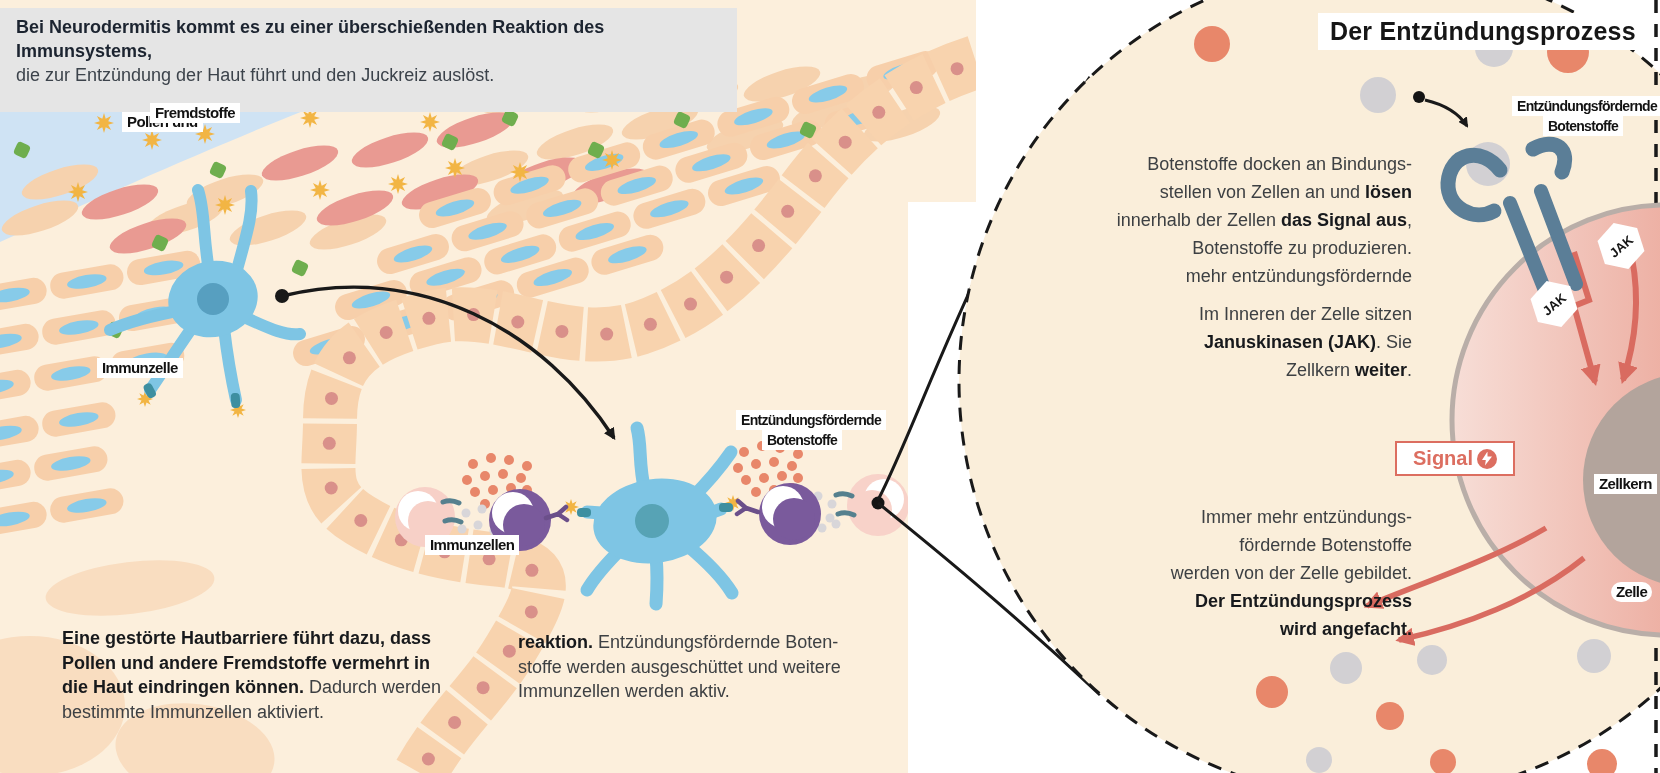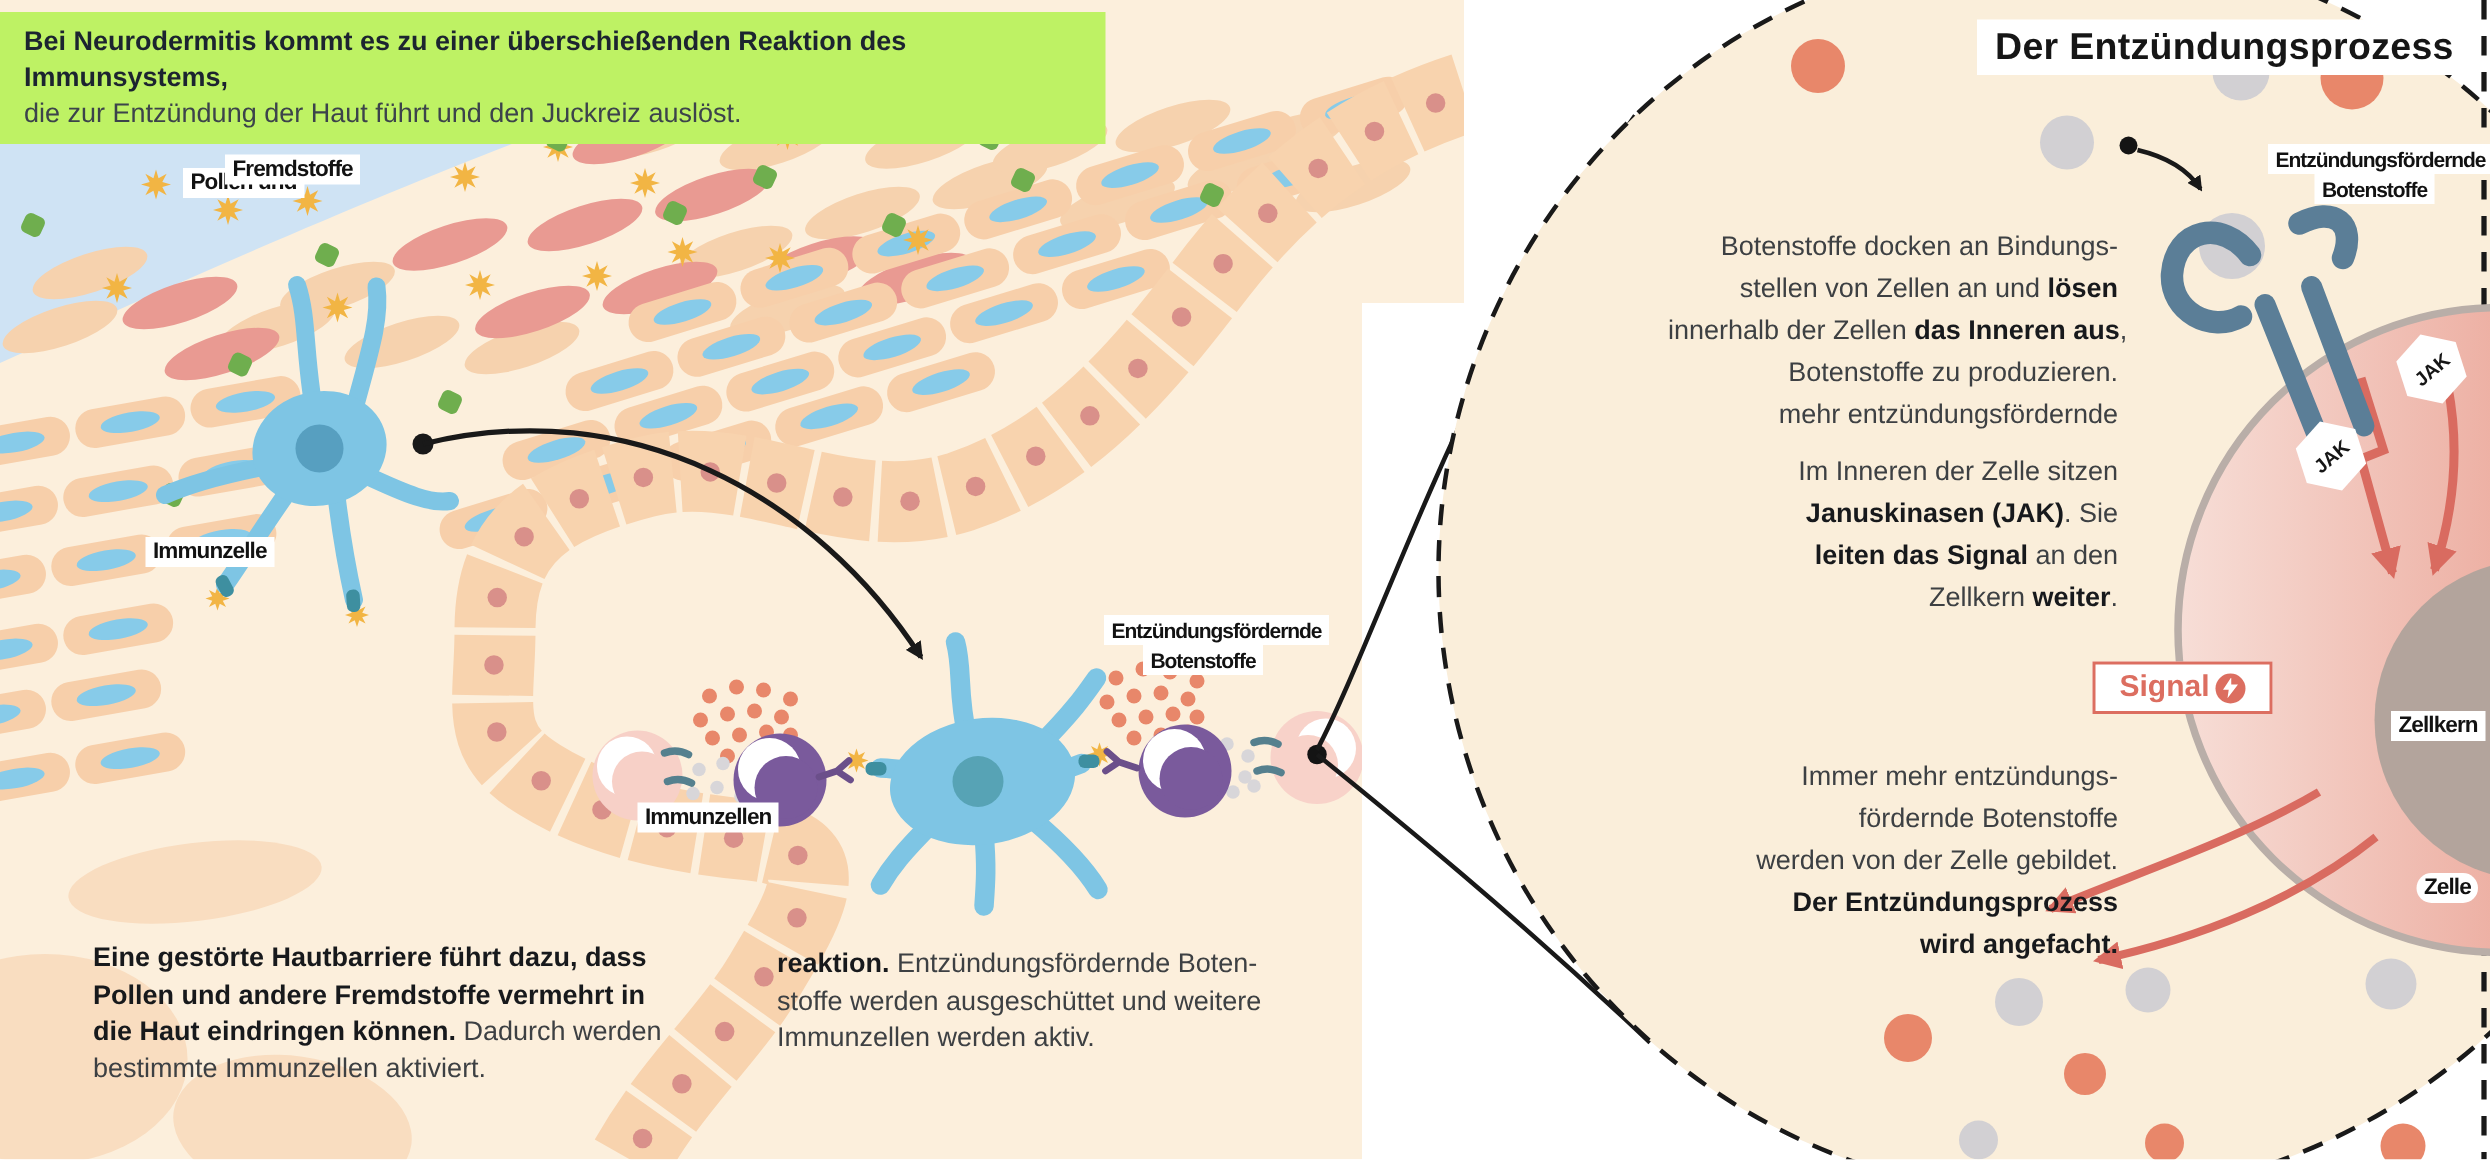--- a/index.html
+++ b/index.html
@@ -1,20 +1,20 @@
 <!DOCTYPE html>
 <html><head>
 <meta charset="utf-8">
 <style>
   html,body{margin:0;padding:0;background:#fff;}
   .canvas{position:relative;width:1660px;height:773px;overflow:hidden;
           font-family:"Liberation Sans",sans-serif;background:#fff;}
   svg.art{position:absolute;left:0;top:0;}
   .ov{position:absolute;}
-  .headerbox{left:0;top:8px;width:705px;background:#bef264;padding:7px 16px 9px 16px;}
+  .headerbox{left:0;top:8px;width:705px;background:#e5e5e5;padding:7px 16px 25px 16px;}
   .headerbox .h1{font-size:18px;font-weight:700;color:#1c2430;line-height:24px;}
   .headerbox .h2{font-size:18px;color:#3c434b;line-height:24px;}
   .tag{display:inline-block;background:#fff;color:#121212;font-weight:700;
        font-size:15px;letter-spacing:-0.6px;padding:1px 5px;line-height:18px;white-space:nowrap;}
   .tag.sm{font-size:14px;letter-spacing:-0.7px;}
   .tagcol{text-align:center;}
   .title{left:1318px;top:13px;background:#fff;padding:4px 12px;font-size:25px;
          font-weight:700;color:#161616;letter-spacing:0.2px;white-space:nowrap;}
   .rich .rl{white-space:nowrap;}
   .cap{font-size:18px;color:#3d4043;}
@@ -535,29 +535,28 @@
 <div class="ov title">Der Entzündungsprozess</div>
 
 <div class="ov tagcol" style="left:1512px;top:96px;width:142px;">
   <span class="tag sm">Entzündungsfördernde</span><br>
   <span class="tag sm">Botenstoffe</span>
 </div>
 
 <div class="ov rich para" style="left:1112px;top:150px;width:300px;">
       <div class="rl"><span>Botenstoffe docken an Bindungs-</span></div>
       <div class="rl"><span>stellen von Zellen an und </span><span class="b">lösen</span></div>
-      <div class="rl"><span>innerhalb der Zellen </span><span class="b">das Inneren aus</span><span>,</span></div>
+      <div class="rl"><span>innerhalb der Zellen </span><span class="b">das Signal aus</span><span>,</span></div>
       <div class="rl"><span>Botenstoffe zu produzieren.</span></div>
       <div class="rl"><span>mehr entzündungsfördernde</span></div>
     </div>
 
 <div class="ov rich para" style="left:1112px;top:300px;width:300px;">
       <div class="rl"><span>Im Inneren der Zelle sitzen</span></div>
       <div class="rl"><span class="b">Januskinasen (JAK)</span><span>. Sie</span></div>
-      <div class="rl"><span class="b">leiten das Signal</span><span> an den</span></div>
       <div class="rl"><span>Zellkern </span><span class="b">weiter</span><span>.</span></div>
     </div>
 
 <div class="ov rich para" style="left:1112px;top:503px;width:300px;">
       <div class="rl"><span>Immer mehr entzündungs-</span></div>
       <div class="rl"><span>fördernde Botenstoffe</span></div>
       <div class="rl"><span>werden von der Zelle gebildet.</span></div>
       <div class="rl"><span class="b">Der Entzündungsprozess</span></div>
       <div class="rl"><span class="b">wird angefacht.</span></div>
     </div>

